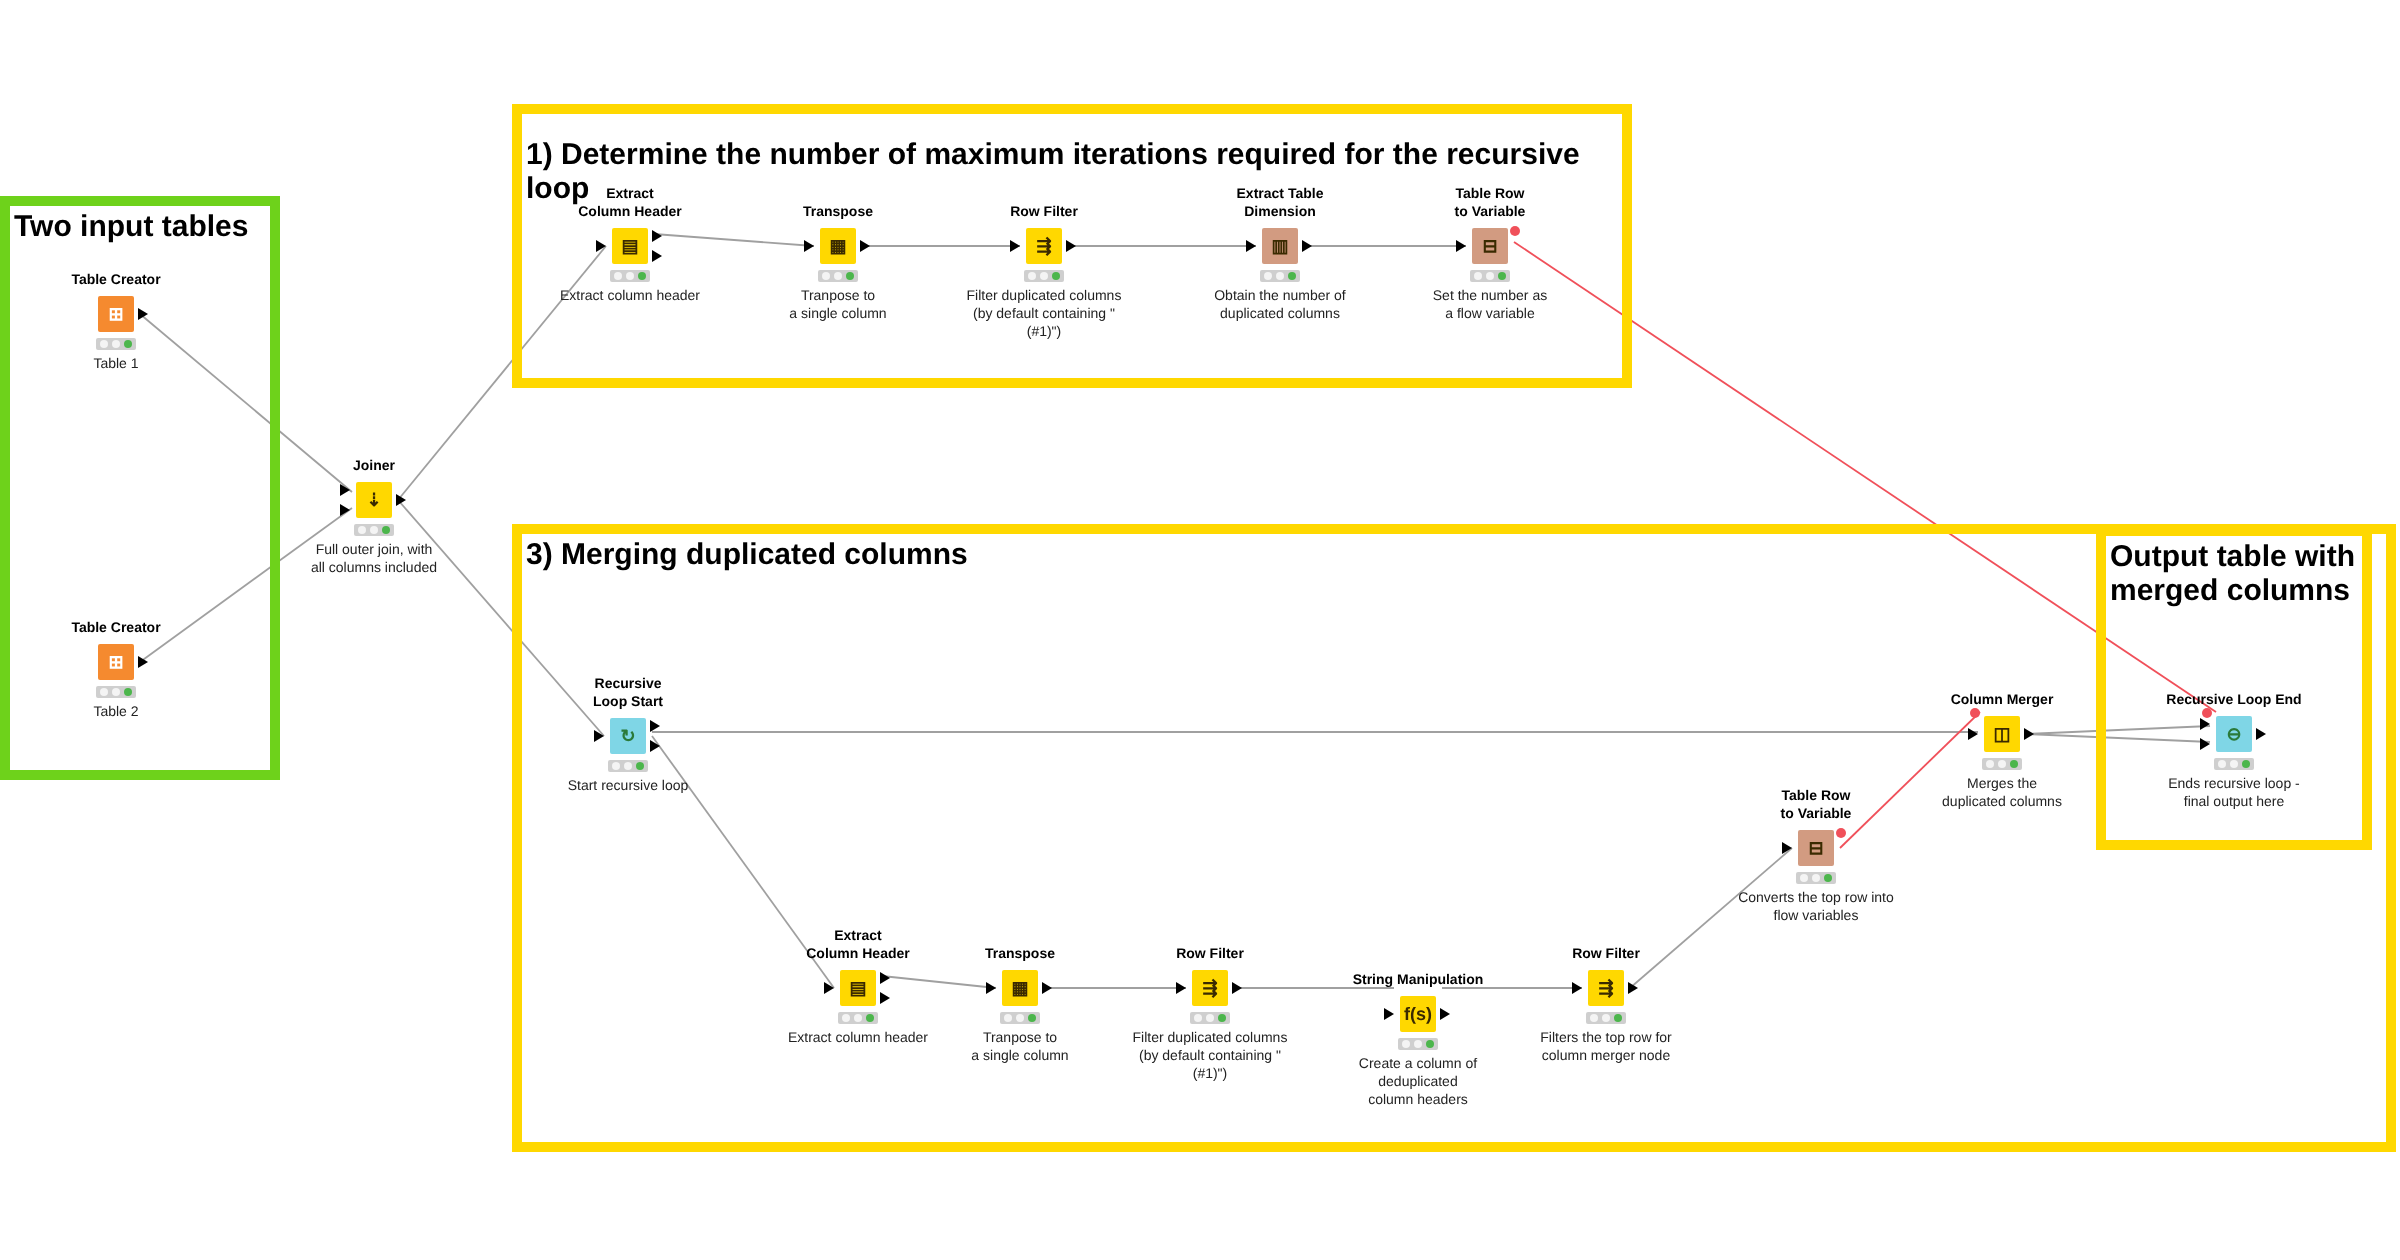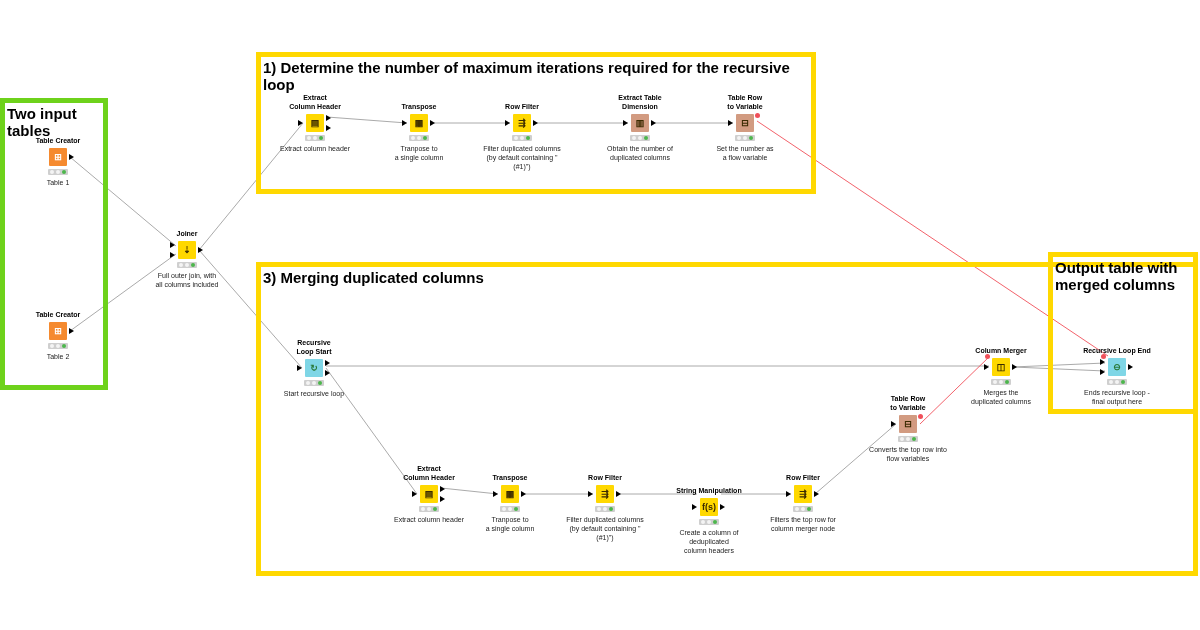--- a/index.html
+++ b/index.html
@@ -60,30 +60,30 @@
     <line x1="522" y1="494" x2="593" y2="494" stroke="#a0a0a0" stroke-width="0.9"></line>
     <line x1="617" y1="494" x2="697" y2="494" stroke="#a0a0a0" stroke-width="0.9"></line>
     <line x1="721" y1="494" x2="791" y2="494" stroke="#a0a0a0" stroke-width="0.9"></line>
     <line x1="815" y1="494" x2="896" y2="424" stroke="#a0a0a0" stroke-width="0.9"></line>
     <line x1="920" y1="424" x2="990" y2="356" stroke="#f0505a" stroke-width="0.9"></line>
     <line x1="1013" y1="367" x2="1105" y2="363" stroke="#a0a0a0" stroke-width="0.9"></line>
     <line x1="1013" y1="367" x2="1105" y2="371" stroke="#a0a0a0" stroke-width="0.9"></line>
   </svg>
 
 <div id="annotations">
-    <div class="annot" style="left: 0px; top: 98px; width: 108px; height: 292px; border: 5px solid rgb(110, 210, 27);">
+    <div class="annot" style="left: 0px; top: 98px; width: 140px; height: 292px; border: 5px solid rgb(110, 210, 27);">
       <div class="annot-title" style="left: 2px; top: 2px;">Two input tables</div>
     </div>
     <div class="annot" style="left: 256px; top: 52px; width: 560px; height: 142px; border: 5px solid rgb(255, 216, 0);">
-      <div class="annot-title" style="left: 2px; top: 2px;">1) Determine the number of maximum iterations required for the recursive loop</div>
+      <div class="annot-title" style="left: 2px; top: 12px;">1) Determine the number of maximum iterations required for the recursive loop</div>
     </div>
     <div class="annot" style="left: 256px; top: 262px; width: 942px; height: 314px; border: 5px solid rgb(255, 216, 0);">
       <div class="annot-title" style="left: 2px; top: 2px;">3) Merging duplicated columns</div>
     </div>
-    <div class="annot" style="left: 1048px; top: 252px; width: 150px; height: 162px; border: 5px solid rgb(255, 216, 0);">
+    <div class="annot" style="left: 1048px; top: 263px; width: 138px; height: 162px; border: 5px solid rgb(255, 216, 0);">
       <div class="annot-title" style="left: 2px; top: 2px;">Output table with
 merged columns</div>
     </div>
   </div>
 <div id="nodes">
     <div class="node" style="left: 58px; top: 148px;">
       <div class="node-title">Table Creator</div>
       <div class="node-box" style="background: rgb(245, 138, 47);">
         <span class="node-icon" style="color: rgb(255, 255, 255);">⊞</span>
         <span class="port-out" style="right: -7px; top: 6px;"></span>

